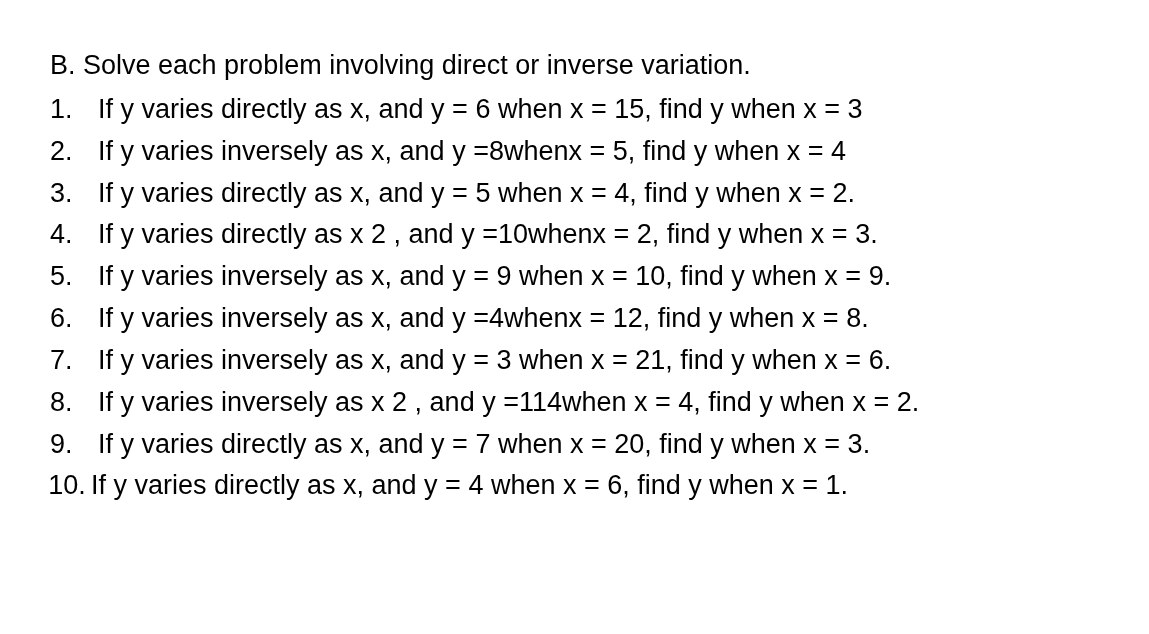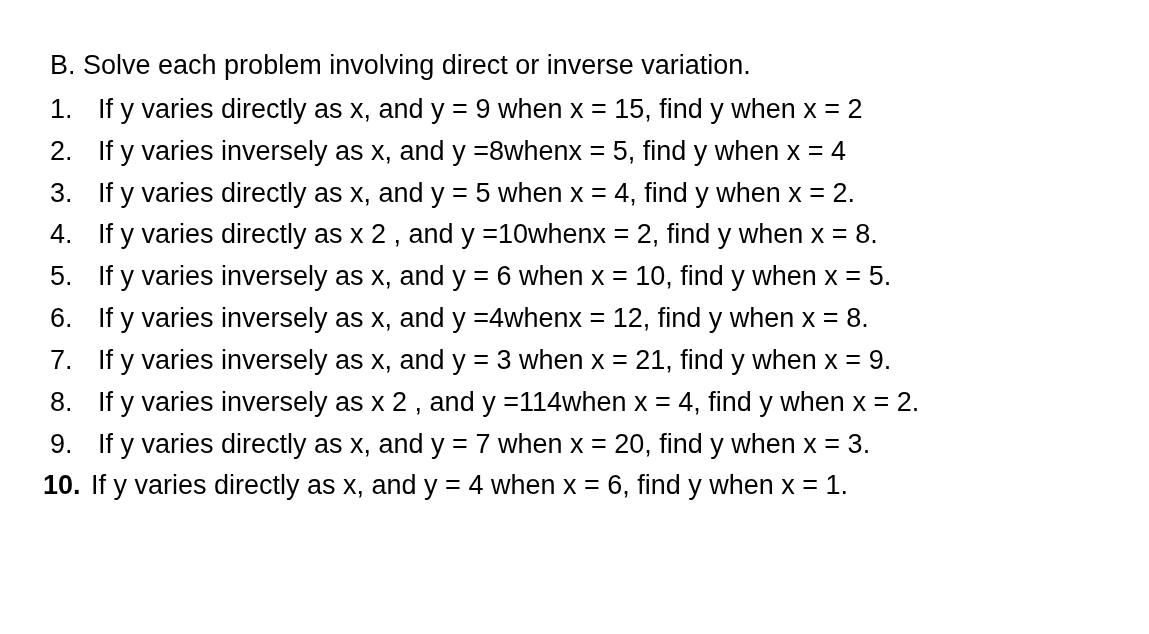--- a/index.html
+++ b/index.html
@@ -26,60 +26,59 @@
     .item {
       display: flex;
       align-items: baseline;
     }
     .num {
       min-width: 48px;
       text-align: left;
     }
     .num-wide {
       min-width: 48px;
-      text-align: left;
+      text-align: center;
       margin-left: -7px;
-      font-weight: bold;
     }
     .text {
       flex: 1;
     }
   </style>
 </head>
 <body>
 
 <div class="heading">B. Solve each problem involving direct or inverse variation.</div>
 <ol class="list">
   <li class="item">
     <span class="num">1.</span>
-    <span class="text">If y varies directly as x, and y = 9 when x = 15, find y when x = 2</span>
+    <span class="text">If y varies directly as x, and y = 6 when x = 15, find y when x = 3</span>
   </li>
   <li class="item">
     <span class="num">2.</span>
     <span class="text">If y varies inversely as x, and y =8whenx = 5, find y when x = 4</span>
   </li>
   <li class="item">
     <span class="num">3.</span>
     <span class="text">If y varies directly as x, and y = 5 when x = 4, find y when x = 2.</span>
   </li>
   <li class="item">
     <span class="num">4.</span>
-    <span class="text">If y varies directly as x 2 , and y =10whenx = 2, find y when x = 8.</span>
+    <span class="text">If y varies directly as x 2 , and y =10whenx = 2, find y when x = 3.</span>
   </li>
   <li class="item">
     <span class="num">5.</span>
-    <span class="text">If y varies inversely as x, and y = 6 when x = 10, find y when x = 5.</span>
+    <span class="text">If y varies inversely as x, and y = 9 when x = 10, find y when x = 9.</span>
   </li>
   <li class="item">
     <span class="num">6.</span>
     <span class="text">If y varies inversely as x, and y =4whenx = 12, find y when x = 8.</span>
   </li>
   <li class="item">
     <span class="num">7.</span>
-    <span class="text">If y varies inversely as x, and y = 3 when x = 21, find y when x = 9.</span>
+    <span class="text">If y varies inversely as x, and y = 3 when x = 21, find y when x = 6.</span>
   </li>
   <li class="item">
     <span class="num">8.</span>
     <span class="text">If y varies inversely as x 2 , and y =114when x = 4, find y when x = 2.</span>
   </li>
   <li class="item">
     <span class="num">9.</span>
     <span class="text">If y varies directly as x, and y = 7 when x = 20, find y when x = 3.</span>
   </li>
   <li class="item">

